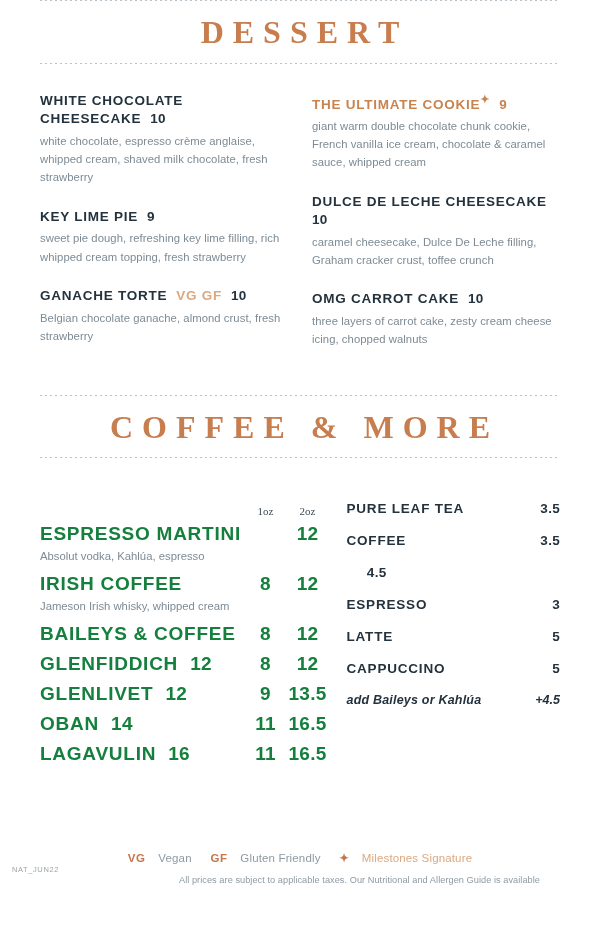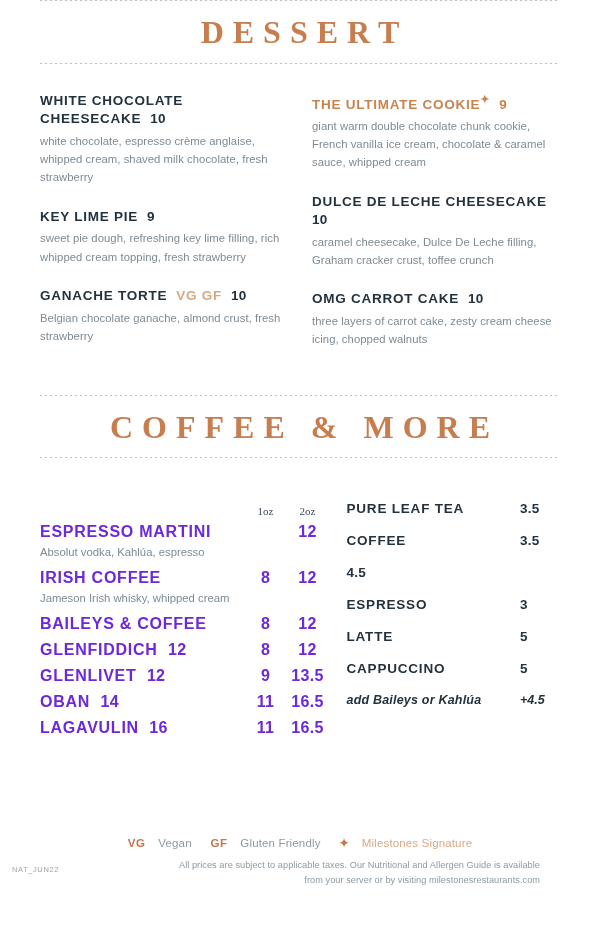--- a/index.html
+++ b/index.html
@@ -102,24 +102,24 @@
     color: #3c4a55;
     height: 19px;
     align-items: flex-end;
     margin-top: 18px;
   }
   .oz-head .oz { width: 42px; text-align: center; }
 
   .drink-row {
     display: flex;
     align-items: baseline;
-    font-size: 16px;
+    font-size: 19px;
     font-weight: 700;
     letter-spacing: 0.75px;
-    color: #6d28d9;
+    color: #15803d;
     padding-top: 6px;
   }
   .drink-row .nm { flex: 1; }
   .drink-row .nm .dprice { letter-spacing: 0.3px; }
   .drink-row .v { width: 42px; text-align: center; letter-spacing: 0.3px; }
   .drink-desc {
     font-size: 11.3px;
     line-height: 1.5;
     color: #7d8b95;
     padding-top: 3px;
@@ -131,21 +131,21 @@
     align-items: baseline;
     font-size: 13.5px;
     font-weight: 700;
     letter-spacing: 0.8px;
     color: #23323d;
     height: 32px;
   }
   .r-row .nm { flex: 1; }
   .r-row .v {
     width: 40px;
-    text-align: left;
+    text-align: right;
     letter-spacing: 0.3px;
   }
   .r-row.addon { font-style: italic; font-size: 12.5px; letter-spacing: 0.2px; }
   .r-row.addon .v { letter-spacing: 0px; }
 
   
   .footer {
     position: absolute;
     left: 0;
     right: 0;
@@ -330,18 +330,17 @@
       <span class="code">GF</span>
       <span class="sp"></span>
       <span>Gluten Friendly</span>
       <span class="sp"></span><span class="sp"></span>
       <span class="plus">✦</span>
       <span class="sp"></span>
       <span class="sigtxt">Milestones Signature</span>
     </div>
     <div class="fineprint">
       <div>All prices are subject to applicable taxes. Our Nutritional and Allergen Guide is available</div>
-      <div>from your server or by visiting milestonesrestaurants.com</div>
     </div>
     <div class="doccode">NAT_JUN22</div>
   </div>
 
 </div>
 
 </body></html>

